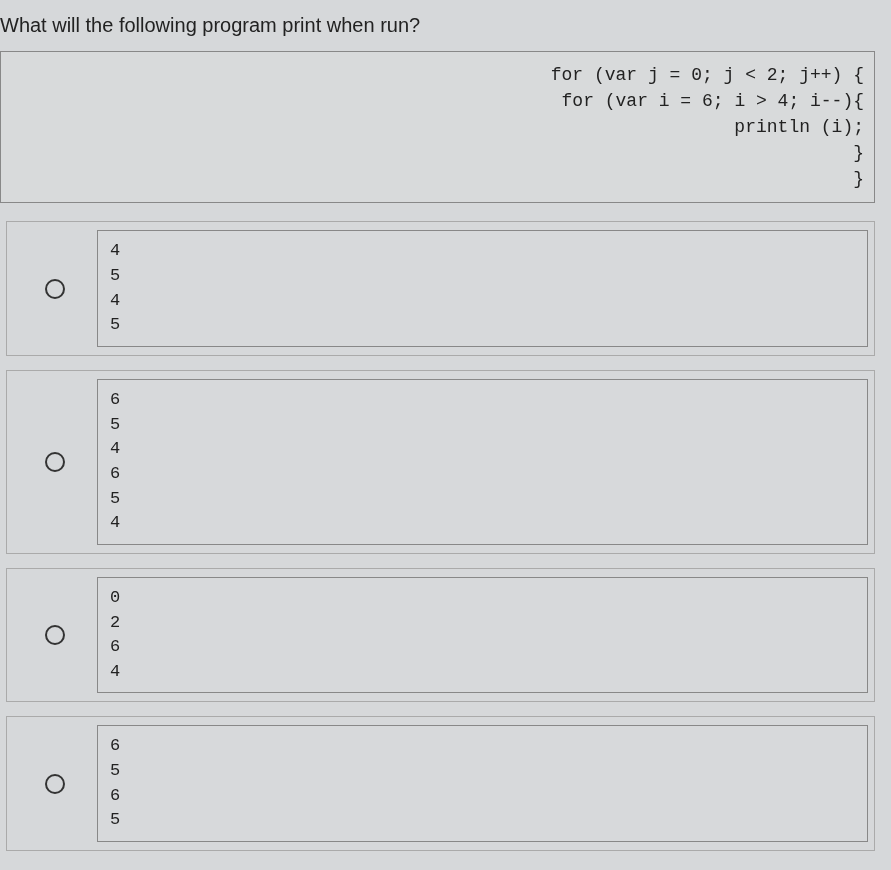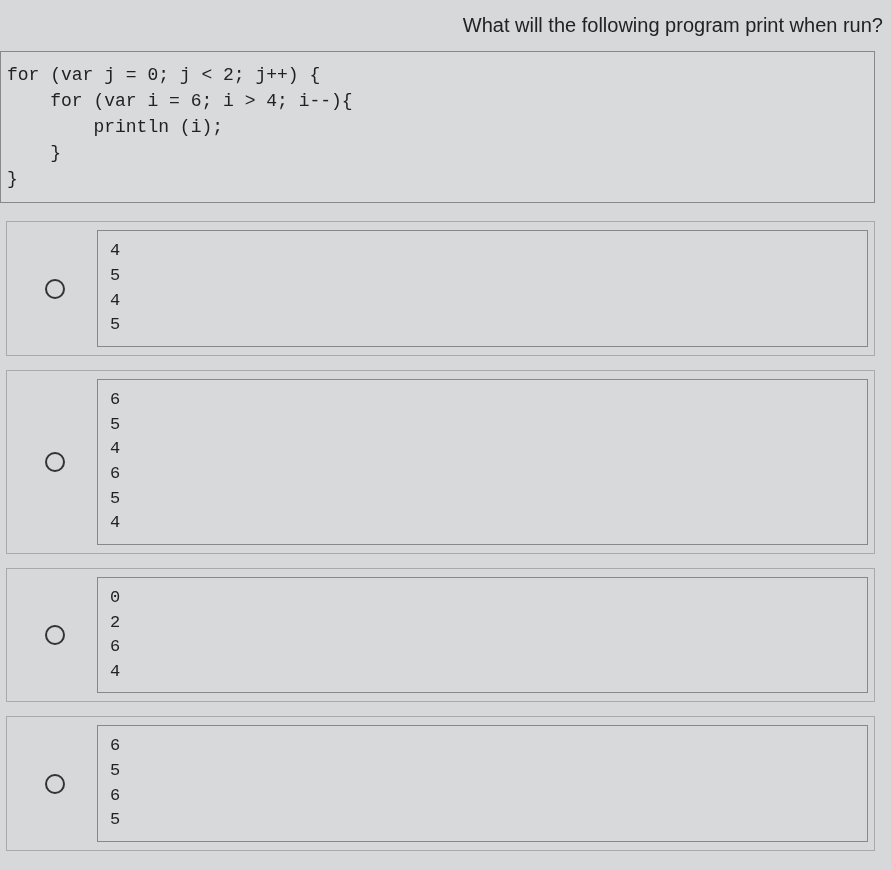--- a/index.html
+++ b/index.html
@@ -13,32 +13,32 @@
     color: #222;
     overflow: hidden;
   }
   .page {
     padding: 10px 8px 10px 0;
   }
   .question-text {
     font-size: 20px;
     margin: 4px 0 14px 0;
     padding-left: 0;
-    text-align: right;
   }
   .code-block {
     border: 1px solid #888;
     background: rgba(255,255,255,0.05);
     padding: 10px 10px 10px 6px;
     font-family: "Courier New", Courier, monospace;
     font-size: 18px;
     line-height: 1.45;
     white-space: pre;
     margin-bottom: 18px;
     margin-right: 8px;
+    text-align: right;
   }
   .options {
     padding-left: 6px;
   }
   .option-row {
     display: flex;
     align-items: center;
     margin-bottom: 14px;
     border: 1px solid #aaa;
     background: rgba(255,255,255,0.02);

